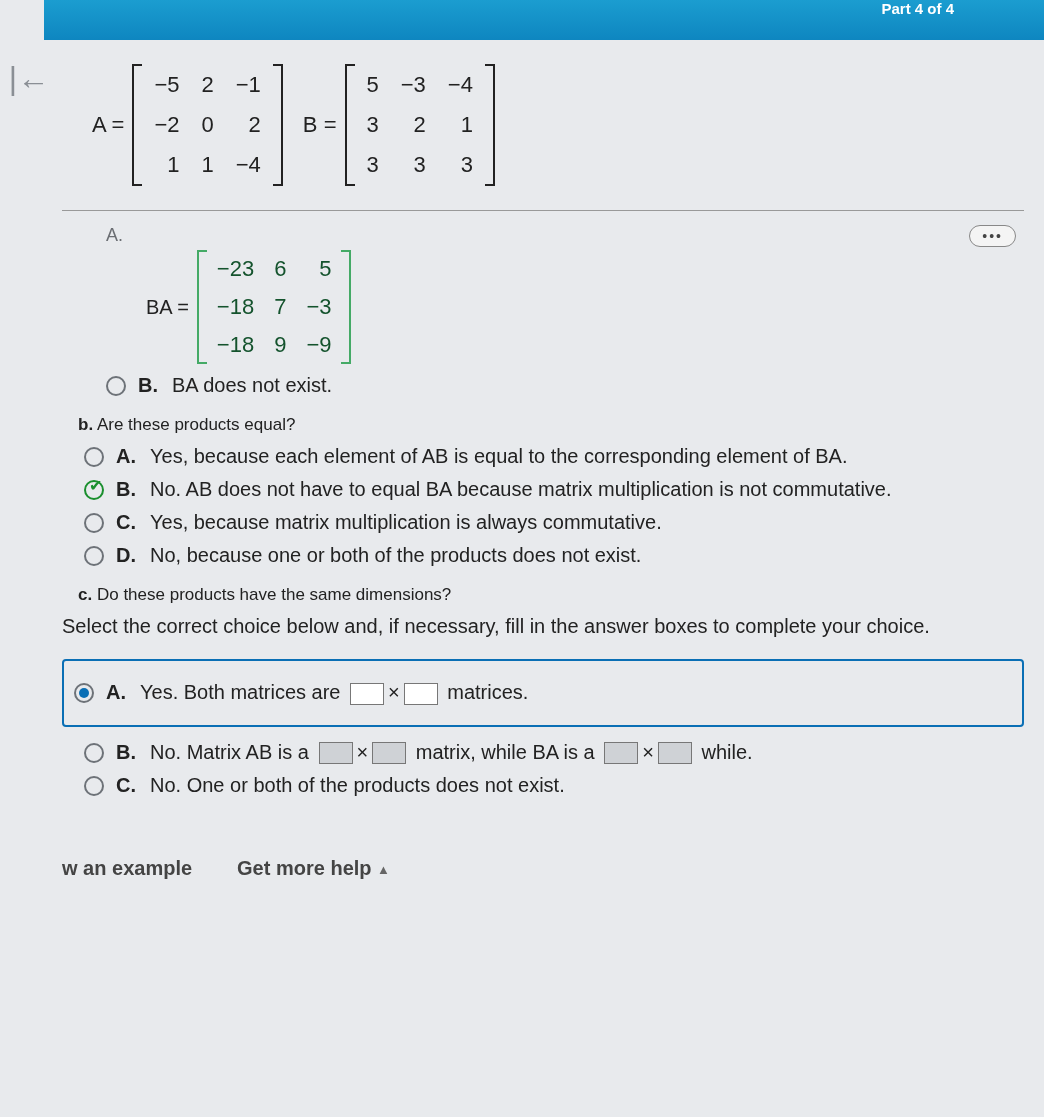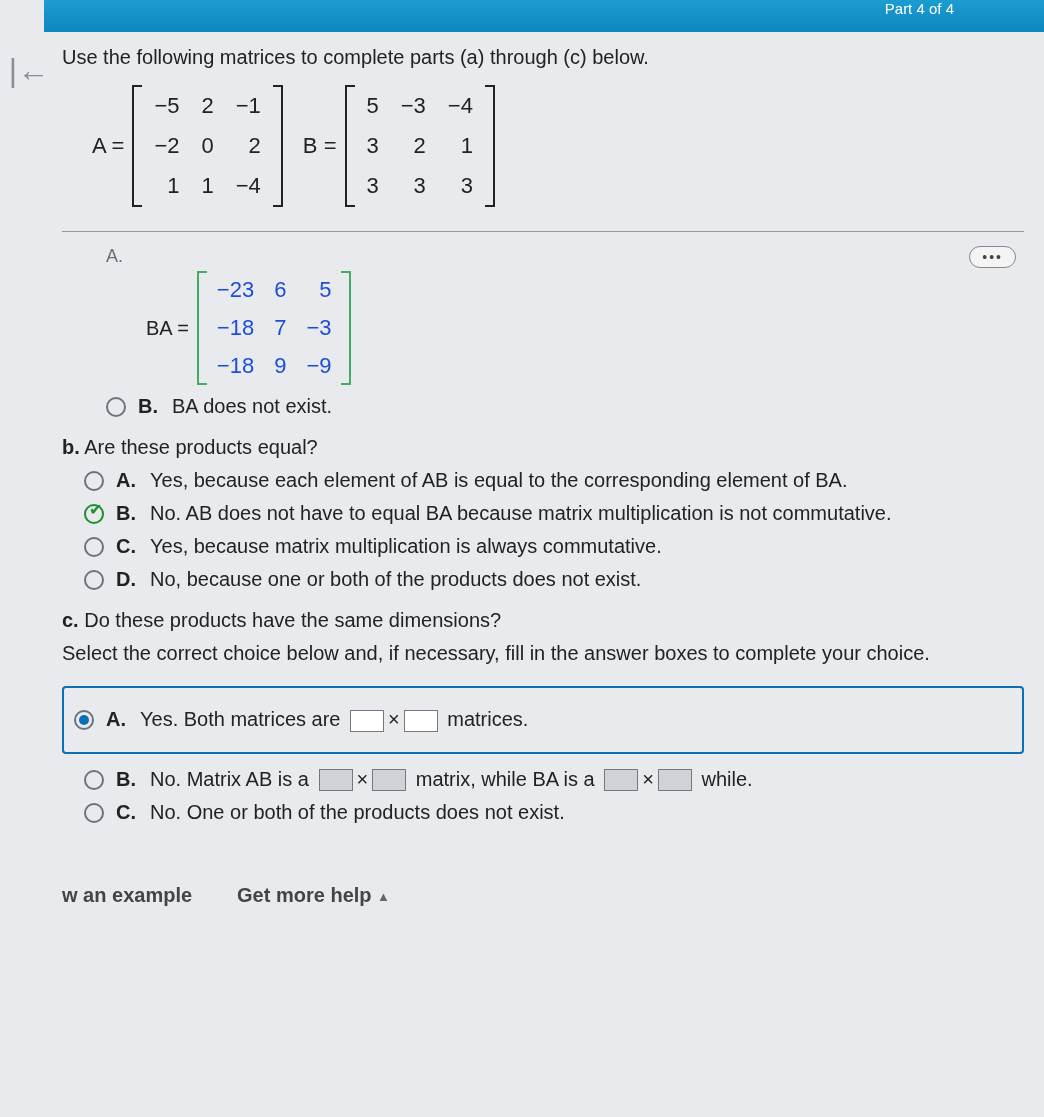--- a/index.html
+++ b/index.html
@@ -4,24 +4,24 @@
 <style>
   * { box-sizing: border-box; }
   body {
     margin: 0;
     font-family: Arial, Helvetica, sans-serif;
     background: #e8eaed;
     color: #222;
     width: 1044px;
   }
   .topbar {
-    height: 32px;
+    height: 40px;
     background: linear-gradient(#1b9dd0,#0e86c0);
     color: #fff;
-    font-weight: 400;
+    font-weight: 700;
     font-size: 15px;
     display: flex;
     justify-content: flex-end;
     align-items: flex-start;
     padding-right: 90px;
     margin-left: 44px;
   }
   .back-col {
     width: 58px;
     display: flex;
@@ -63,21 +63,21 @@
     position:absolute; right:8px;
     border:1px solid #888; border-radius:14px;
     padding:2px 12px; font-size:14px; color:#444; background:#f4f4f4;
     letter-spacing:2px;
   }
   .rel { position:relative; }
   .sec-a { padding-left:44px; }
   .ghost-label { color:#6b6e73; font-size:18px; margin-bottom:4px; }
   .boxed-mx .br-l, .boxed-mx .br-r { border-color:#4a6; }
   .boxed-mx table { border-collapse:collapse; }
-  .boxed-mx td { color:#1d4ed8; }
+  .boxed-mx td { color:#14532d; }
   .hint { margin:10px 0 6px 0; }
   .opt-row {
     display:flex; align-items:center; gap:12px;
     margin:10px 0;
     font-size:20px;
   }
   .opt-row .letter { font-weight:600; min-width:22px; }
   .radio {
     width:20px; height:20px; border:2px solid #6d7278; border-radius:50%;
     display:inline-flex; align-items:center; justify-content:center;
@@ -86,21 +86,21 @@
   .radio.sel::after{
     content:""; width:10px; height:10px; border-radius:50%; background:#0a6fb5;
   }
   .radio.ck {
     border-color:#1a8f2e;
     position:relative;
   }
   .radio.ck::after{
     content:"✔"; color:#1a8f2e; font-size:16px; position:absolute; top:-6px; left:3px;
   }
-  .q-head { font-size:20px; margin:18px 0 10px; }
+  .q-head { font-size:17px; margin:18px 16px 10px; }
   .q-head b{ font-weight:700; }
   .sel-box {
     border:2px solid #0a6fb5; border-radius:4px; padding:10px 10px;
   }
   .fill {
     display:inline-block; width:34px; height:22px;
     border:1px solid #777; background:#fff; vertical-align:middle;
     margin:0 4px;
   }
   .fill.gray{ background:#cfd2d6; }
@@ -117,21 +117,20 @@
 <div class="topbar">
   <span>Part 4 of 4</span>
 </div>
 
 <div class="page">
   <div class="back-col">
     <span class="back-icon">|←</span>
   </div>
 
   <div class="content">
-    <div class="intro">Use the following matrices to complete parts (a) through (c) below.</div>
 
     <div class="matrices-row">
       <div class="mx-wrap">
         <span>A =</span>
         <div class="mx">
           <div class="br-l"></div>
           <table>
             <tbody>
                 <tr>
                   <td>−5</td>

